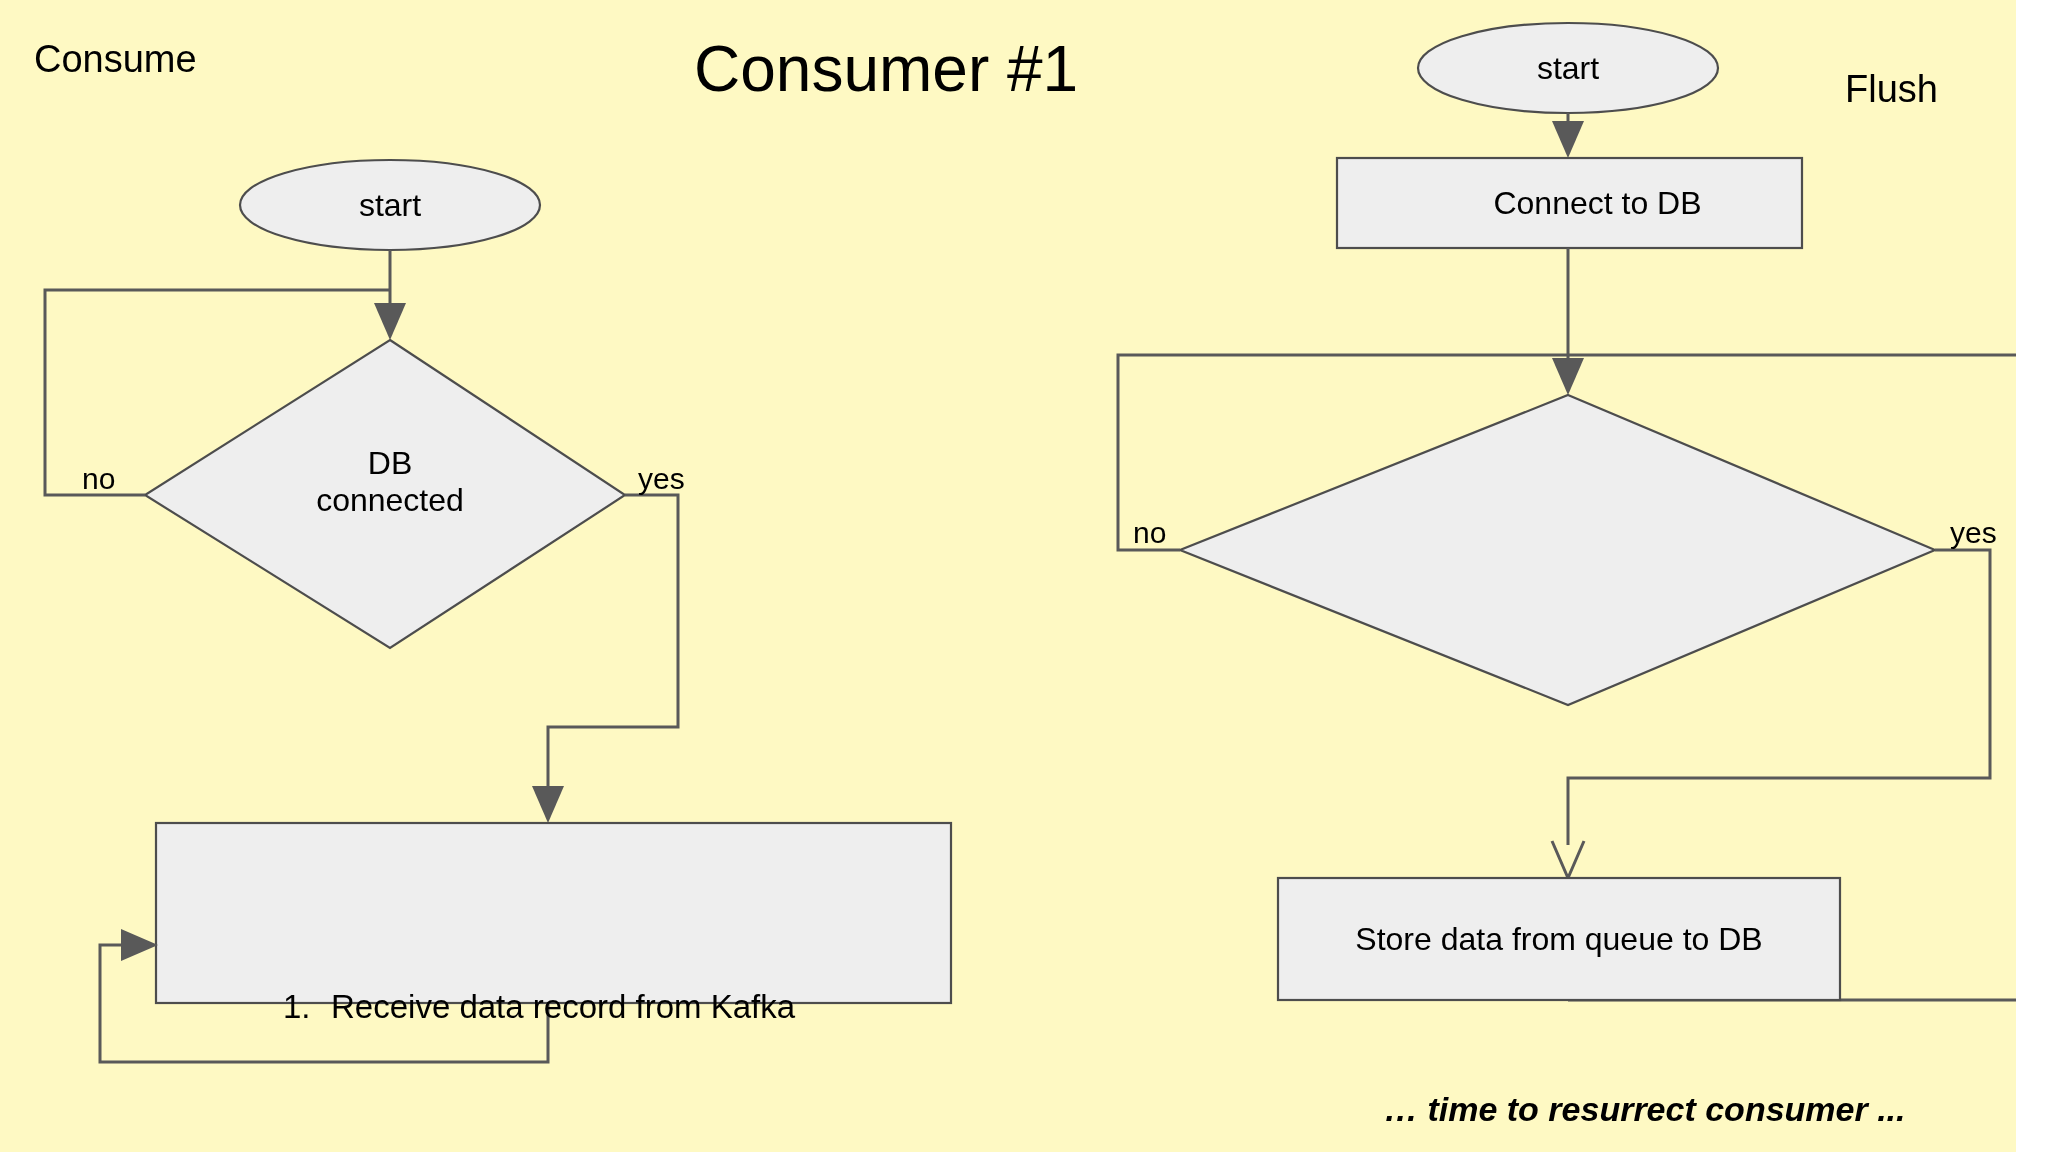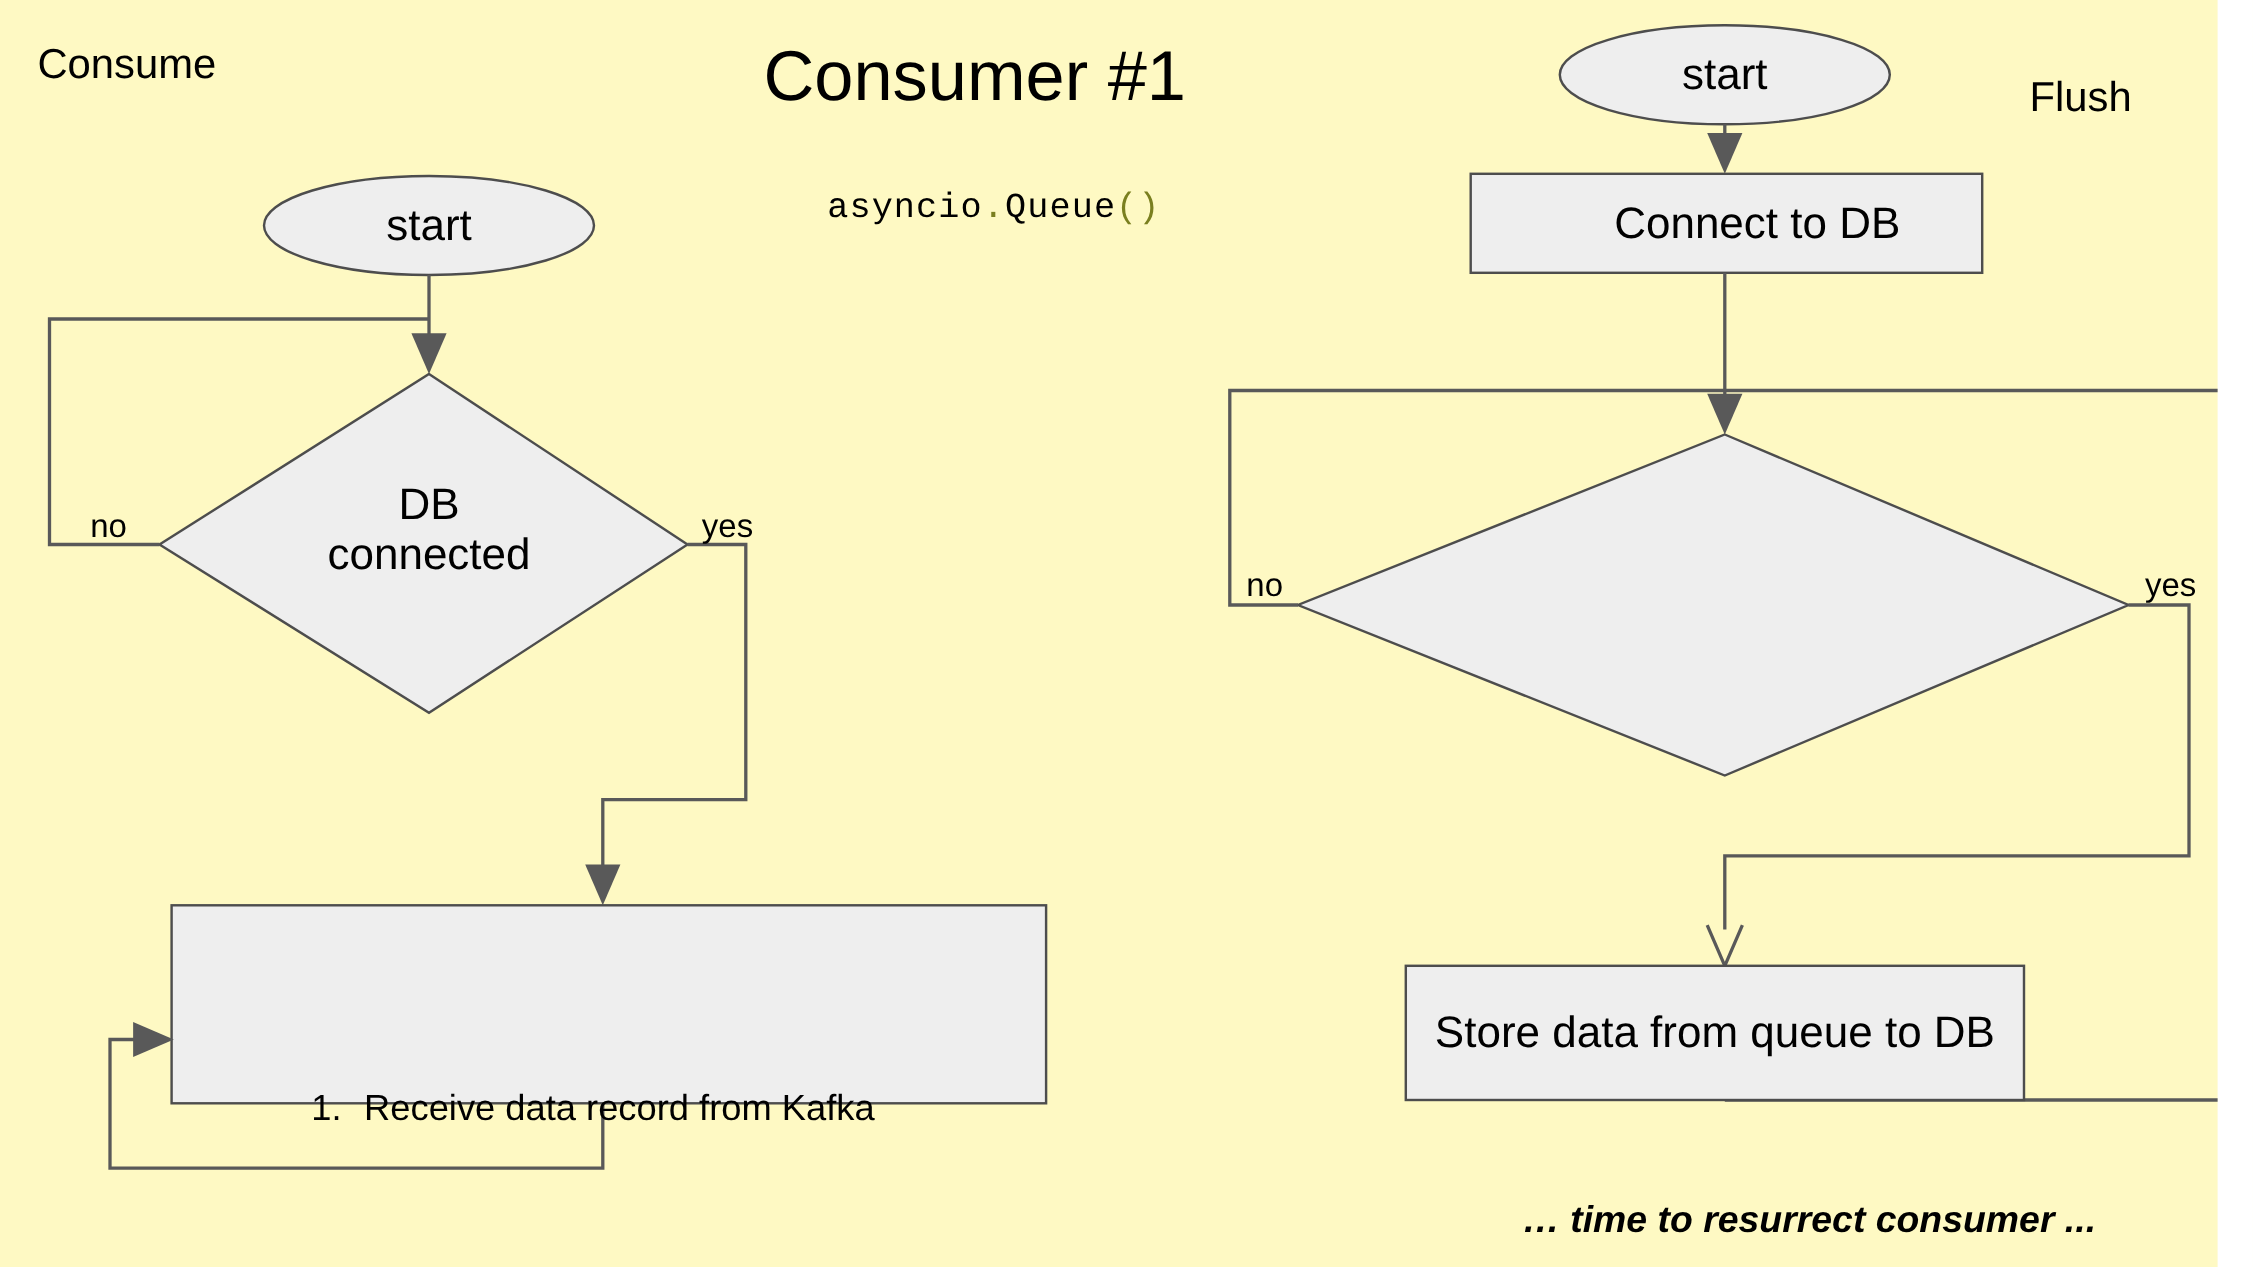--- a/index.html
+++ b/index.html
@@ -36,21 +36,21 @@
     font-family: "Liberation Sans", sans-serif;
   }
   .lane-label { font-size: 38px; }
   .page-title { font-size: 64px; letter-spacing: 0px; }
   .code-text {
     font-family: "Liberation Mono", "DejaVu Sans Mono", monospace;
     font-size: 32px;
     letter-spacing: 1px;
   }
   .code-punct { color: #7a7f1f; }
-  .node-text { font-size: 40px; }
+  .node-text { font-size: 32px; }
   .edge-label { font-size: 30px; }
   .footer-note {
     font-size: 34px;
     font-style: italic;
     font-weight: bold;
   }
   .list-box-text {
     font-size: 33px;
     line-height: 1.22;
     white-space: pre;
@@ -107,21 +107,20 @@
     <path class="arrowhead-open" d="M 1552 841 L 1568 878 L 1584 841"></path>
 
     <rect x="1278" y="878" width="562" height="122" class="shape-fill shape-stroke"></rect>
 
   </svg>
 
   <div class="txt lane-label" style="left:34px; top:38px;">Consume</div>
 
   <div class="txt page-title" style="left:694px; top:32px;">Consumer #1</div>
 
-  <div class="txt code-text" style="left:752px; top:170px;"><span>asyncio</span><span class="code-punct">.</span><span>Queue</span><span class="code-punct">()</span></div>
 
   <div class="txt lane-label" style="left:1845px; top:68px;">Flush</div>
 
   <div class="centered-block" style="left:290px; top:183px; width:200px; height:44px;">
     <span class="node-text">start</span>
   </div>
 
   <div class="centered-block" style="left:290px; top:432px; width:200px; height:100px;">
     <div>
       <span class="node-text stack-line">DB</span>

